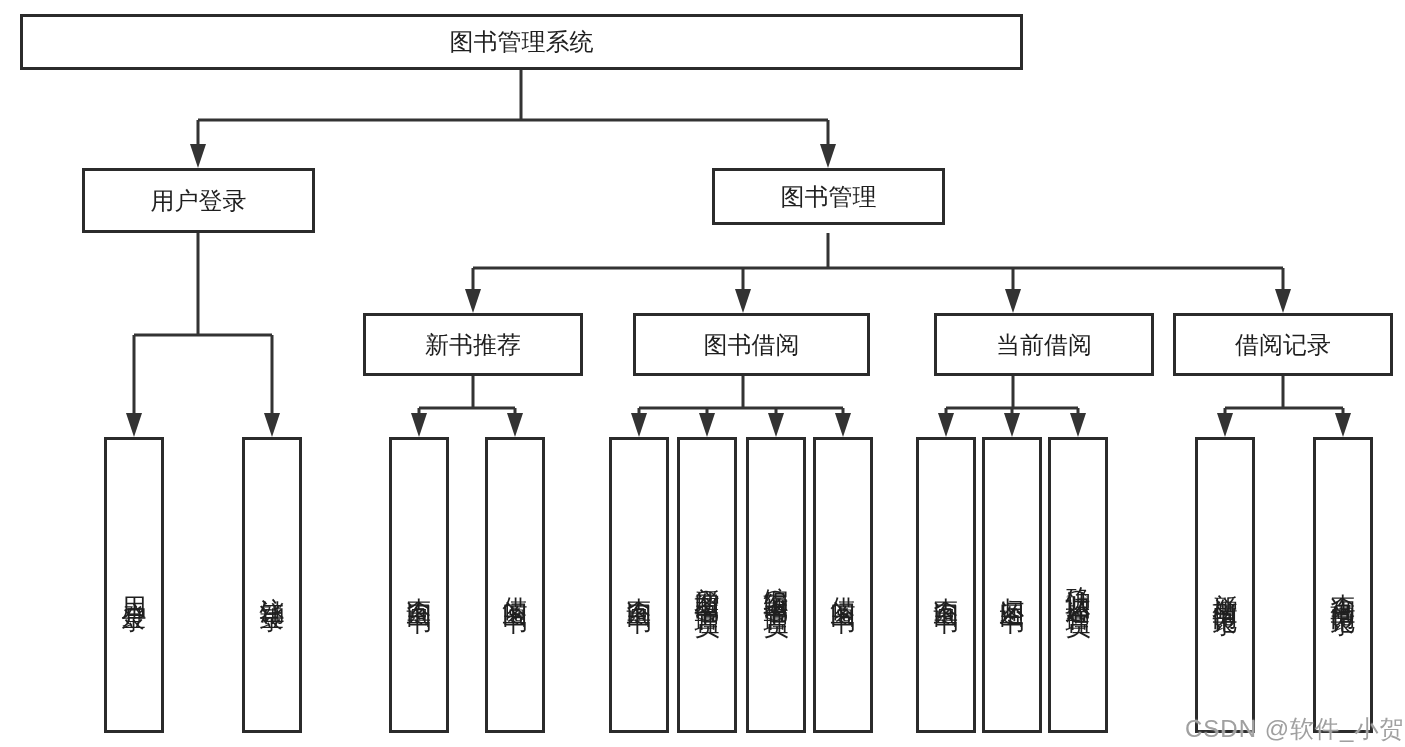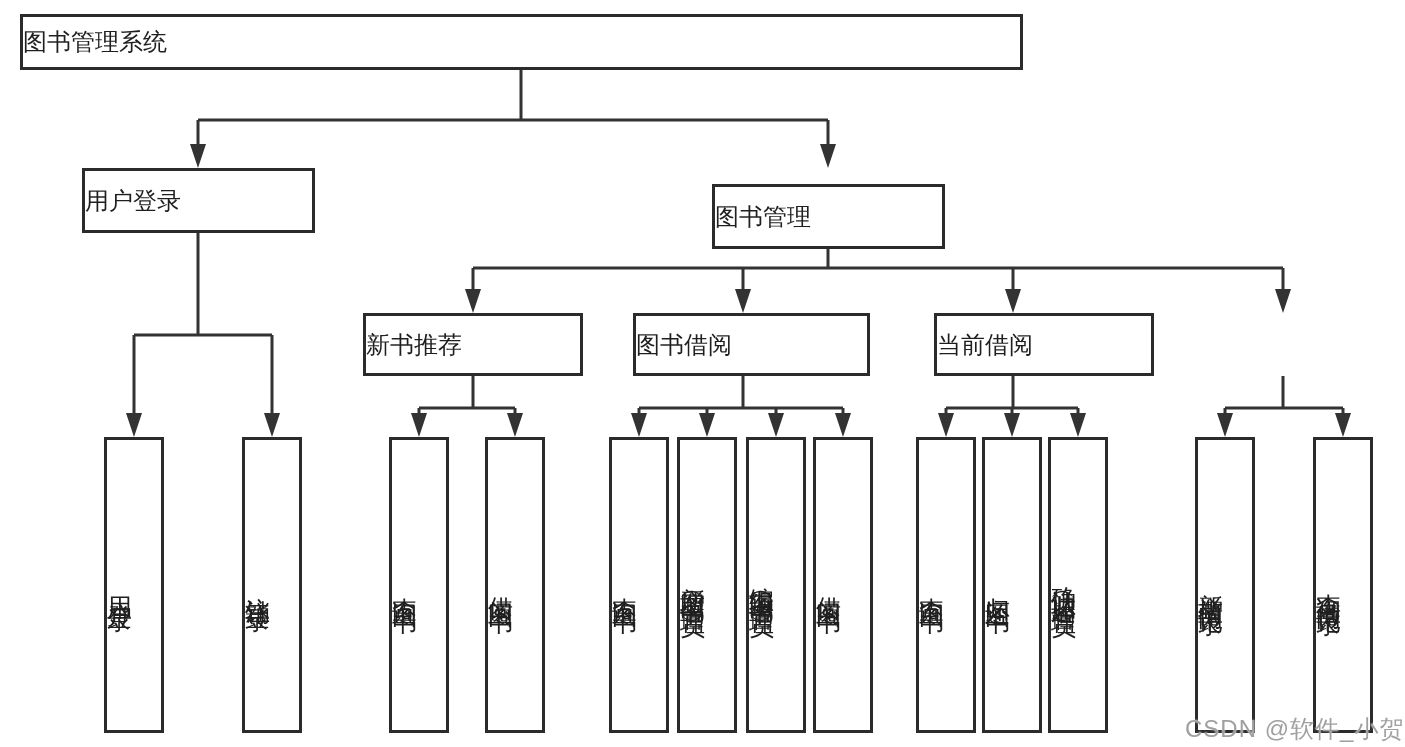--- a/index.html
+++ b/index.html
@@ -11,21 +11,21 @@
     overflow:hidden;
   }
   svg.connectors{position:absolute;left:0;top:0;width:1405px;height:747px;}
   svg.connectors path{stroke:var(--line,#333333);stroke-width:3;fill:none;}
   svg.connectors polygon{fill:var(--line,#333333);stroke:none;}
   .node{
     position:absolute;
     box-sizing:border-box;
     background:#ffffff;
     border:3px solid var(--border,#2b2b2b);
-    display:flex;align-items:center;justify-content:flex-start;
+    display:flex;align-items:center;justify-content:center;
     color:var(--text,#1f1f1f);
     font-size:24px;
     white-space:nowrap;
   }
   .node.leaf span{
     writing-mode:vertical-rl;
     text-orientation:mixed;
     font-size:25px;
     letter-spacing:4px;
     line-height:1;
@@ -88,32 +88,35 @@
     </g>
   </svg>
 
   <div class="node" style="left:20px;top:14px;width:1003px;height:56px;">
     <span>图书管理系统</span>
   </div>
 
   <div class="node" style="left:82px;top:168px;width:233px;height:65px;">
     <span>用户登录</span>
   </div>
-  <div class="node" style="left:712px;top:184px;width:233px;height:65px;">
+  <div class="node" style="left:712px;top:168px;width:233px;height:57px;">
     <span>图书管理</span>
   </div>
 
   <div class="node" style="left:363px;top:313px;width:220px;height:63px;">
     <span>新书推荐</span>
   </div>
   <div class="node" style="left:633px;top:313px;width:237px;height:63px;">
     <span>图书借阅</span>
   </div>
   <div class="node" style="left:903px;top:313px;width:220px;height:63px;margin-left:31px;">
     <span>当前借阅</span>
+  </div>
+  <div class="node" style="left:1173px;top:313px;width:220px;height:63px;">
+    <span>借阅记录</span>
   </div>
 
   <div class="node leaf" style="left:104px;top:437px;width:60px;height:296px;">
     <span>用户登录</span>
   </div>
   <div class="node leaf" style="left:242px;top:437px;width:60px;height:296px;">
     <span>注销登录</span>
   </div>
 
   <div class="node leaf" style="left:389px;top:437px;width:60px;height:296px;">

